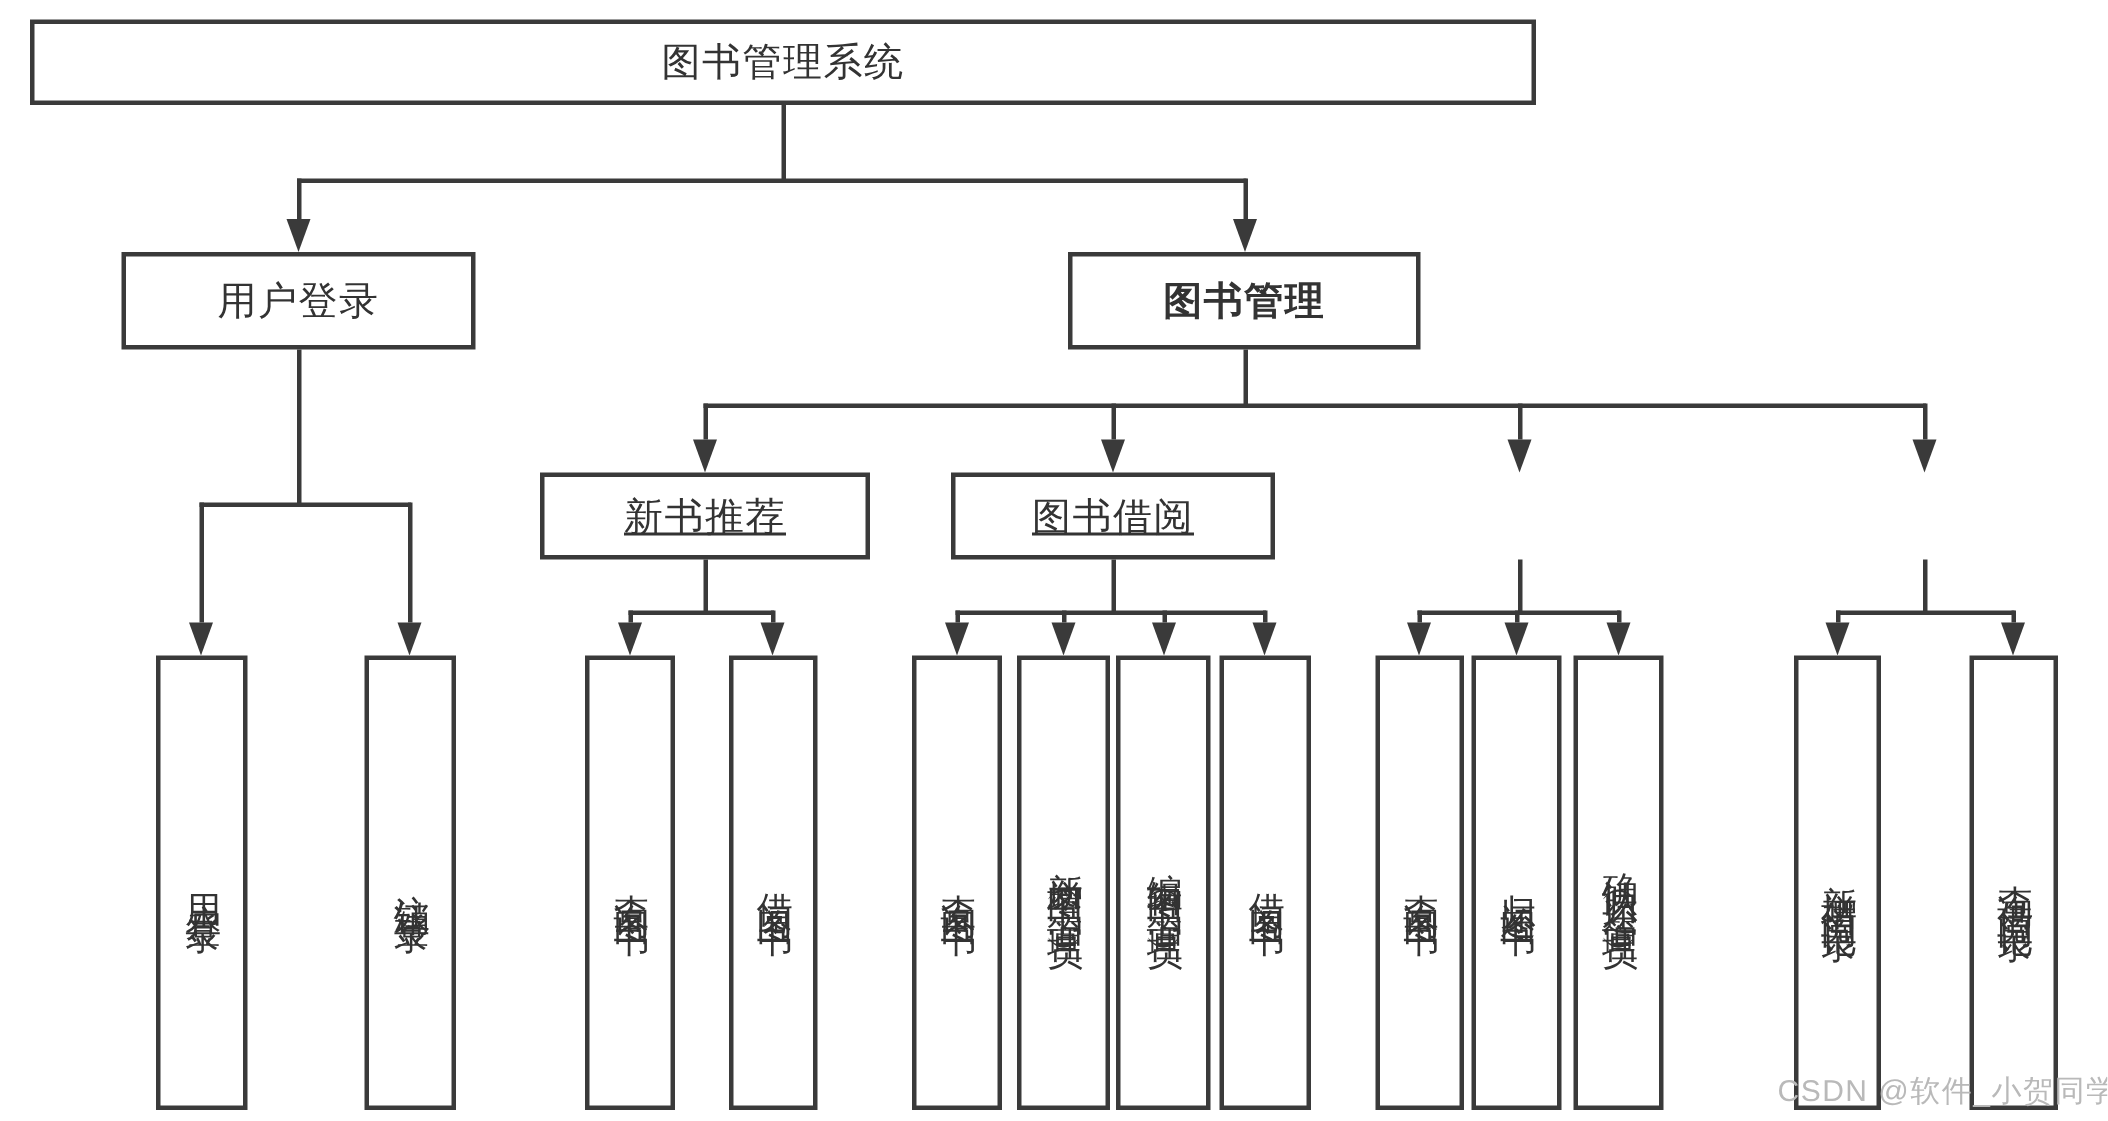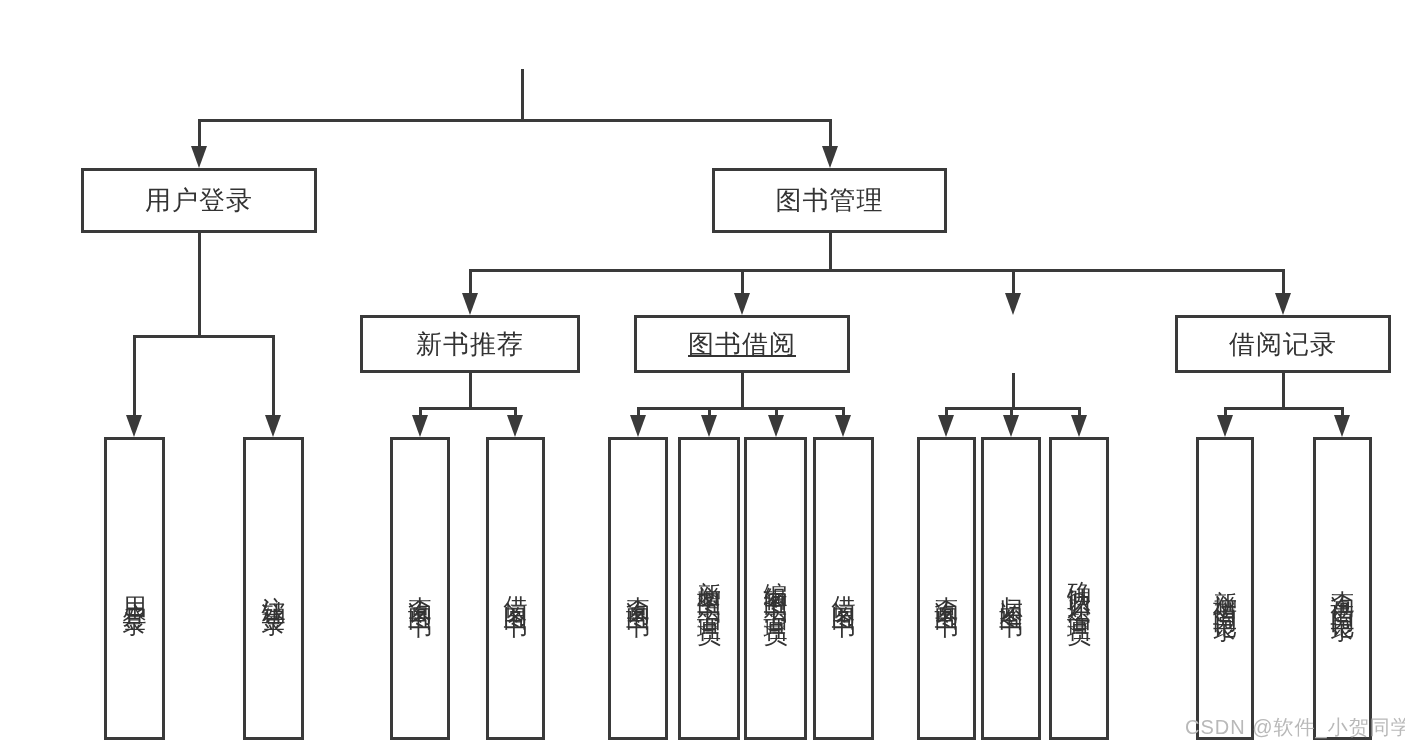--- a/index.html
+++ b/index.html
@@ -68,32 +68,35 @@
     letter-spacing: 1px;
     white-space: nowrap;
     z-index: 10;
   }
 </style>
 </head>
 <body>
 
 <div class="canvas">
 
+  <div class="hbox" style="left:20px; top:13px; width:1004px; height:57px;">
+    <span>图书管理系统</span>
+  </div>
 
   <div class="vline" style="left:521px; top:69px; height:53px;"></div>
   <div class="hline" style="left:198px; top:119px; width:633px;"></div>
   <div class="vline" style="left:198px; top:119px; height:29px;"></div>
   <div class="ahead" style="left:191px; top:146px;"></div>
   <div class="vline" style="left:829px; top:119px; height:29px;"></div>
   <div class="ahead" style="left:822px; top:146px;"></div>
 
   <div class="hbox" style="left:81px; top:168px; width:236px; height:65px;">
     <span>用户登录</span>
   </div>
-  <div class="hbox" style="left:712px; top:168px; width:235px; height:65px;">
+  <div class="hbox" style="left:712px; top:168px; width:235px; height:65px;font-weight:bold;">
     <span>图书管理</span>
   </div>
 
   <div class="vline" style="left:198px; top:233px; height:105px;"></div>
   <div class="hline" style="left:133px; top:335px; width:141px;"></div>
   <div class="vline" style="left:133px; top:335px; height:80px;"></div>
   <div class="ahead" style="left:126px; top:415px;"></div>
   <div class="vline" style="left:272px; top:335px; height:80px;"></div>
   <div class="ahead" style="left:265px; top:415px;"></div>
 
@@ -101,28 +104,25 @@
   <div class="hline" style="left:469px; top:269px; width:815px;"></div>
   <div class="vline" style="left:469px; top:269px; height:24px;"></div>
   <div class="ahead" style="left:462px; top:293px;"></div>
   <div class="vline" style="left:741px; top:269px; height:24px;"></div>
   <div class="ahead" style="left:734px; top:293px;"></div>
   <div class="vline" style="left:1012px; top:269px; height:24px;"></div>
   <div class="ahead" style="left:1005px; top:293px;"></div>
   <div class="vline" style="left:1282px; top:269px; height:24px;"></div>
   <div class="ahead" style="left:1275px; top:293px;"></div>
 
-  <div class="hbox" style="left:360px; top:315px; width:220px; height:58px;">
+  <div class="hbox" style="left:360px; top:315px; width:220px; height:58px;text-decoration:underline;">
     <span>新书推荐</span>
   </div>
   <div class="hbox" style="left:634px; top:315px; width:216px; height:58px;text-decoration:underline;">
     <span>图书借阅</span>
-  </div>
-  <div class="hbox" style="left:1175px; top:315px; width:216px; height:58px;">
-    <span>借阅记录</span>
   </div>
 
   <div class="vline" style="left:469px; top:373px; height:37px;"></div>
   <div class="hline" style="left:419px; top:407px; width:97px;"></div>
   <div class="vline" style="left:419px; top:407px; height:8px;"></div>
   <div class="ahead" style="left:412px; top:415px;"></div>
   <div class="vline" style="left:514px; top:407px; height:8px;"></div>
   <div class="ahead" style="left:507px; top:415px;"></div>
 
   <div class="vline" style="left:741px; top:373px; height:37px;"></div>

